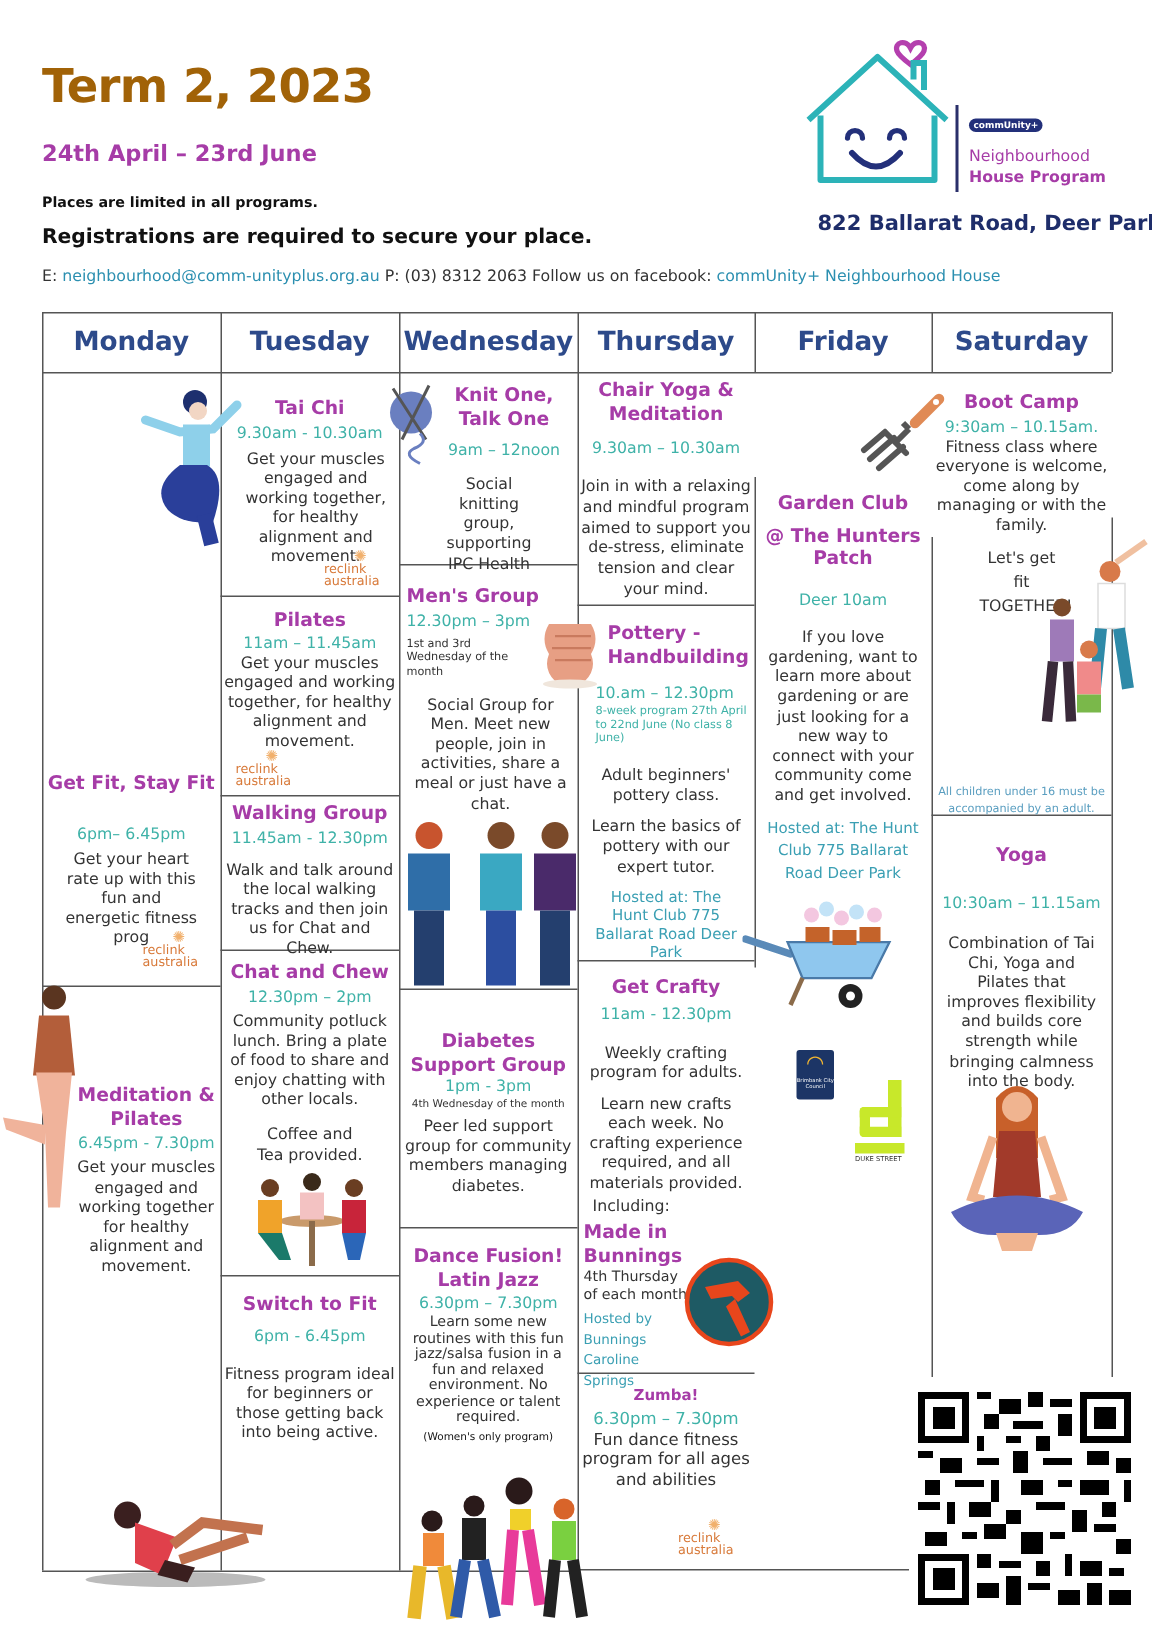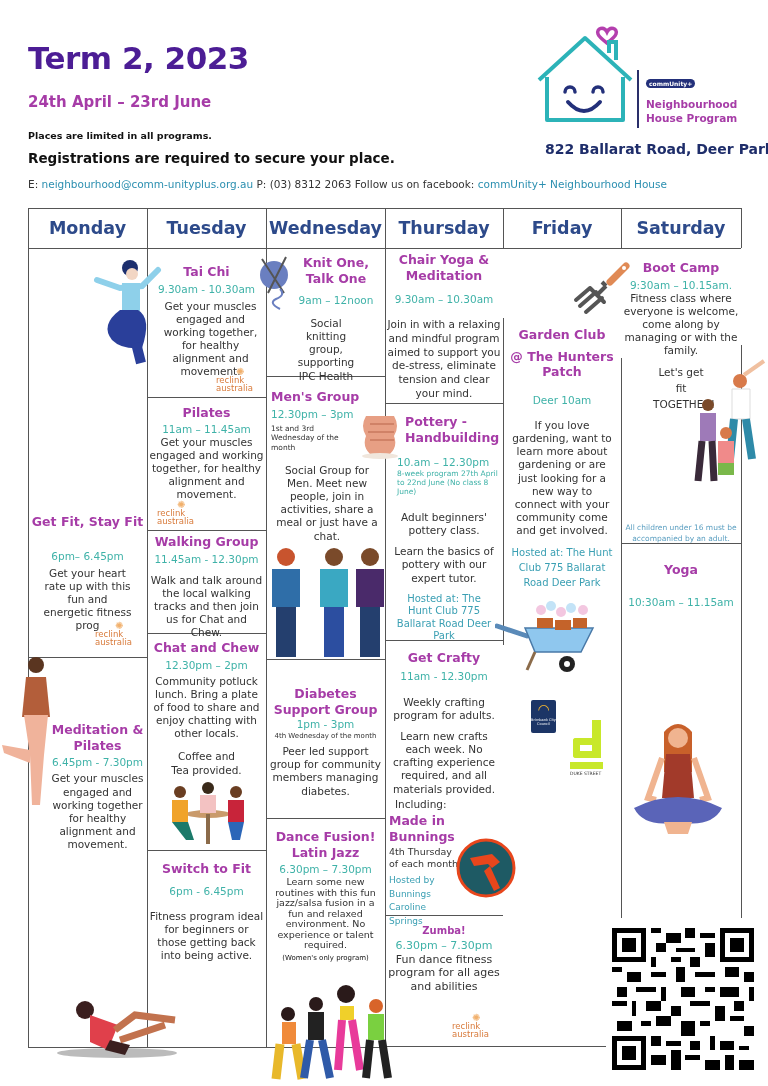--- a/index.html
+++ b/index.html
@@ -1,26 +1,26 @@
 <!DOCTYPE html>
 <html><head>
 <meta charset="utf-8">
 <style>
   * { box-sizing: border-box; margin: 0; padding: 0; }
   html, body { width: 768px; height: 1086px; background: #ffffff; overflow: hidden; }
   body { position: relative; font-family: "DejaVu Sans", "Liberation Sans", sans-serif; color: #333; }
   .abs { position: absolute; }
-  .term-title { left: 28px; top: 40px; font-size: 31px; font-weight: bold; color: #4c1d95; letter-spacing: -0.5px; }
+  .term-title { left: 28px; top: 40px; font-size: 31px; font-weight: bold; color: #a16207; letter-spacing: -0.5px; }
   .date-range { left: 28px; top: 93px; font-size: 15px; font-weight: bold; color: #a63ca7; }
   .limited { left: 28px; top: 130px; font-size: 9.5px; font-weight: bold; color: #111; }
   .register { left: 28px; top: 150px; font-size: 13.5px; font-weight: bold; color: #111; }
   .contact { left: 28px; top: 178px; font-size: 10.5px; color: #333; white-space: nowrap; }
   .contact .link { color: #2b8fb0; }
   .address { left: 545px; top: 141px; font-size: 14px; font-weight: bold; color: #1e2d6a; white-space: nowrap; }
-  .logo-text1 { left: 646px; top: 98px; font-size: 10.5px; font-weight: bold; color: #a63ca7; }
+  .logo-text1 { left: 646px; top: 98px; font-size: 10.5px; font-weight: normal; color: #a63ca7; }
   .logo-text2 { left: 646px; top: 112px; font-size: 10.5px; font-weight: bold; color: #a63ca7; }
   .logo-badge { left: 646px; top: 80px; font-size: 6px; color: #2fb3b8; }
   .logo-badge b { background: #23307a; color: #fff; border-radius: 6px; padding: 1px 3px; }
   .logo-divider { left: 637px; top: 70px; width: 1.5px; height: 58px; background: #2a2f6a; }
 
   .grid-line { position: absolute; background: #555; }
   .day-head { position: absolute; top: 208px; height: 40px; display: flex; align-items: center; justify-content: center; font-size: 17.5px; font-weight: bold; color: #2d4a8a; }
 
   .cell { position: absolute; text-align: center; font-size: 10.5px; line-height: 1.25; color: #333; }
   .cell .title { color: #a63ca7; font-weight: bold; font-size: 12.5px; line-height: 1.25; }
@@ -352,20 +352,21 @@
     <path d="M14 86 l-4 40 M24 86 l2 40" stroke="#3a2a3a" stroke-width="7"></path>
   <circle cx="38" cy="78" r="6" fill="#d87a4a"></circle>
     <path d="M30 86 h16 v22 h-16z" fill="#f08a8a"></path>
     <path d="M30 108 h16 v12 h-16z" fill="#7ab84a"></path>
 </svg>
 <div class="cell note" style="left:623px;top:523px;width:116px;color:#5a9ec0;font-size:7.5px;line-height:1.4">All children under 16 must be accompanied by an adult.</div>
 
 <div class="cell" style="left:623px;top:562px;width:116px">
   <div class="title">Yoga</div>
   <div class="time" style="margin:18px 0 14px">10:30am – 11.15am</div>
+  <p style="margin-top:0;padding:0 6px">Combination of Tai Chi, Yoga and Pilates that improves flexibility and builds core strength while bringing calmness into the body.</p>
 </div>
 <svg class="illus" style="left:628px;top:718px" width="100" height="125" viewBox="0 0 100 125">
   <path d="M36 14 q14 -16 28 0 v40 h-28z" fill="#c8602a"></path>
   <circle cx="50" cy="20" r="10" fill="#f0b490"></circle>
   <path d="M38 36 h24 l4 44 h-32z" fill="#a23a2a"></path>
   <path d="M34 40 l-14 40 l8 2 M66 40 l14 40 l-8 2" stroke="#f0b490" stroke-width="6" fill="none"></path>
   <path d="M6 90 q44 -22 88 0 q-10 20 -44 14 q-34 6 -44 -14z" fill="#5a64b8"></path>
   <path d="M36 104 h28 l-4 12 h-20z" fill="#f0b490"></path>
 </svg>
 

